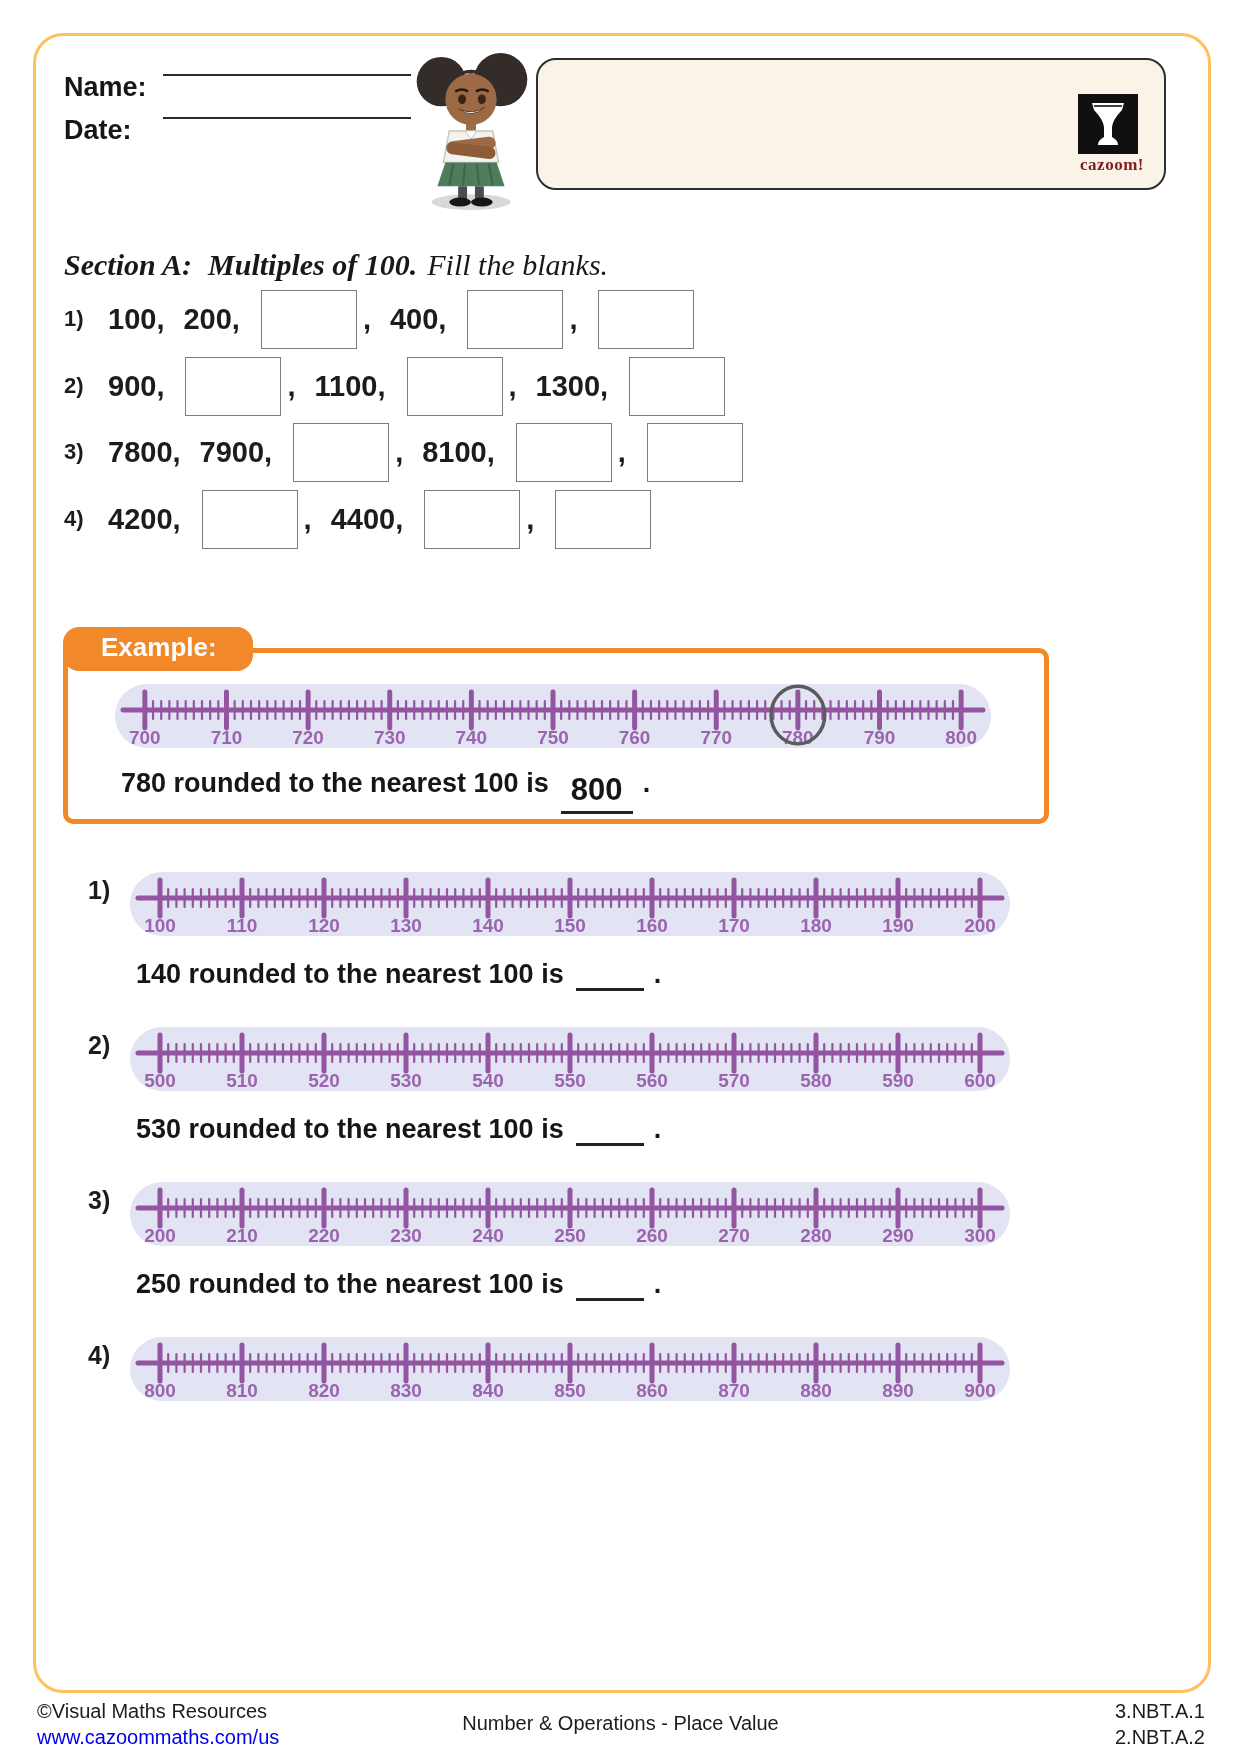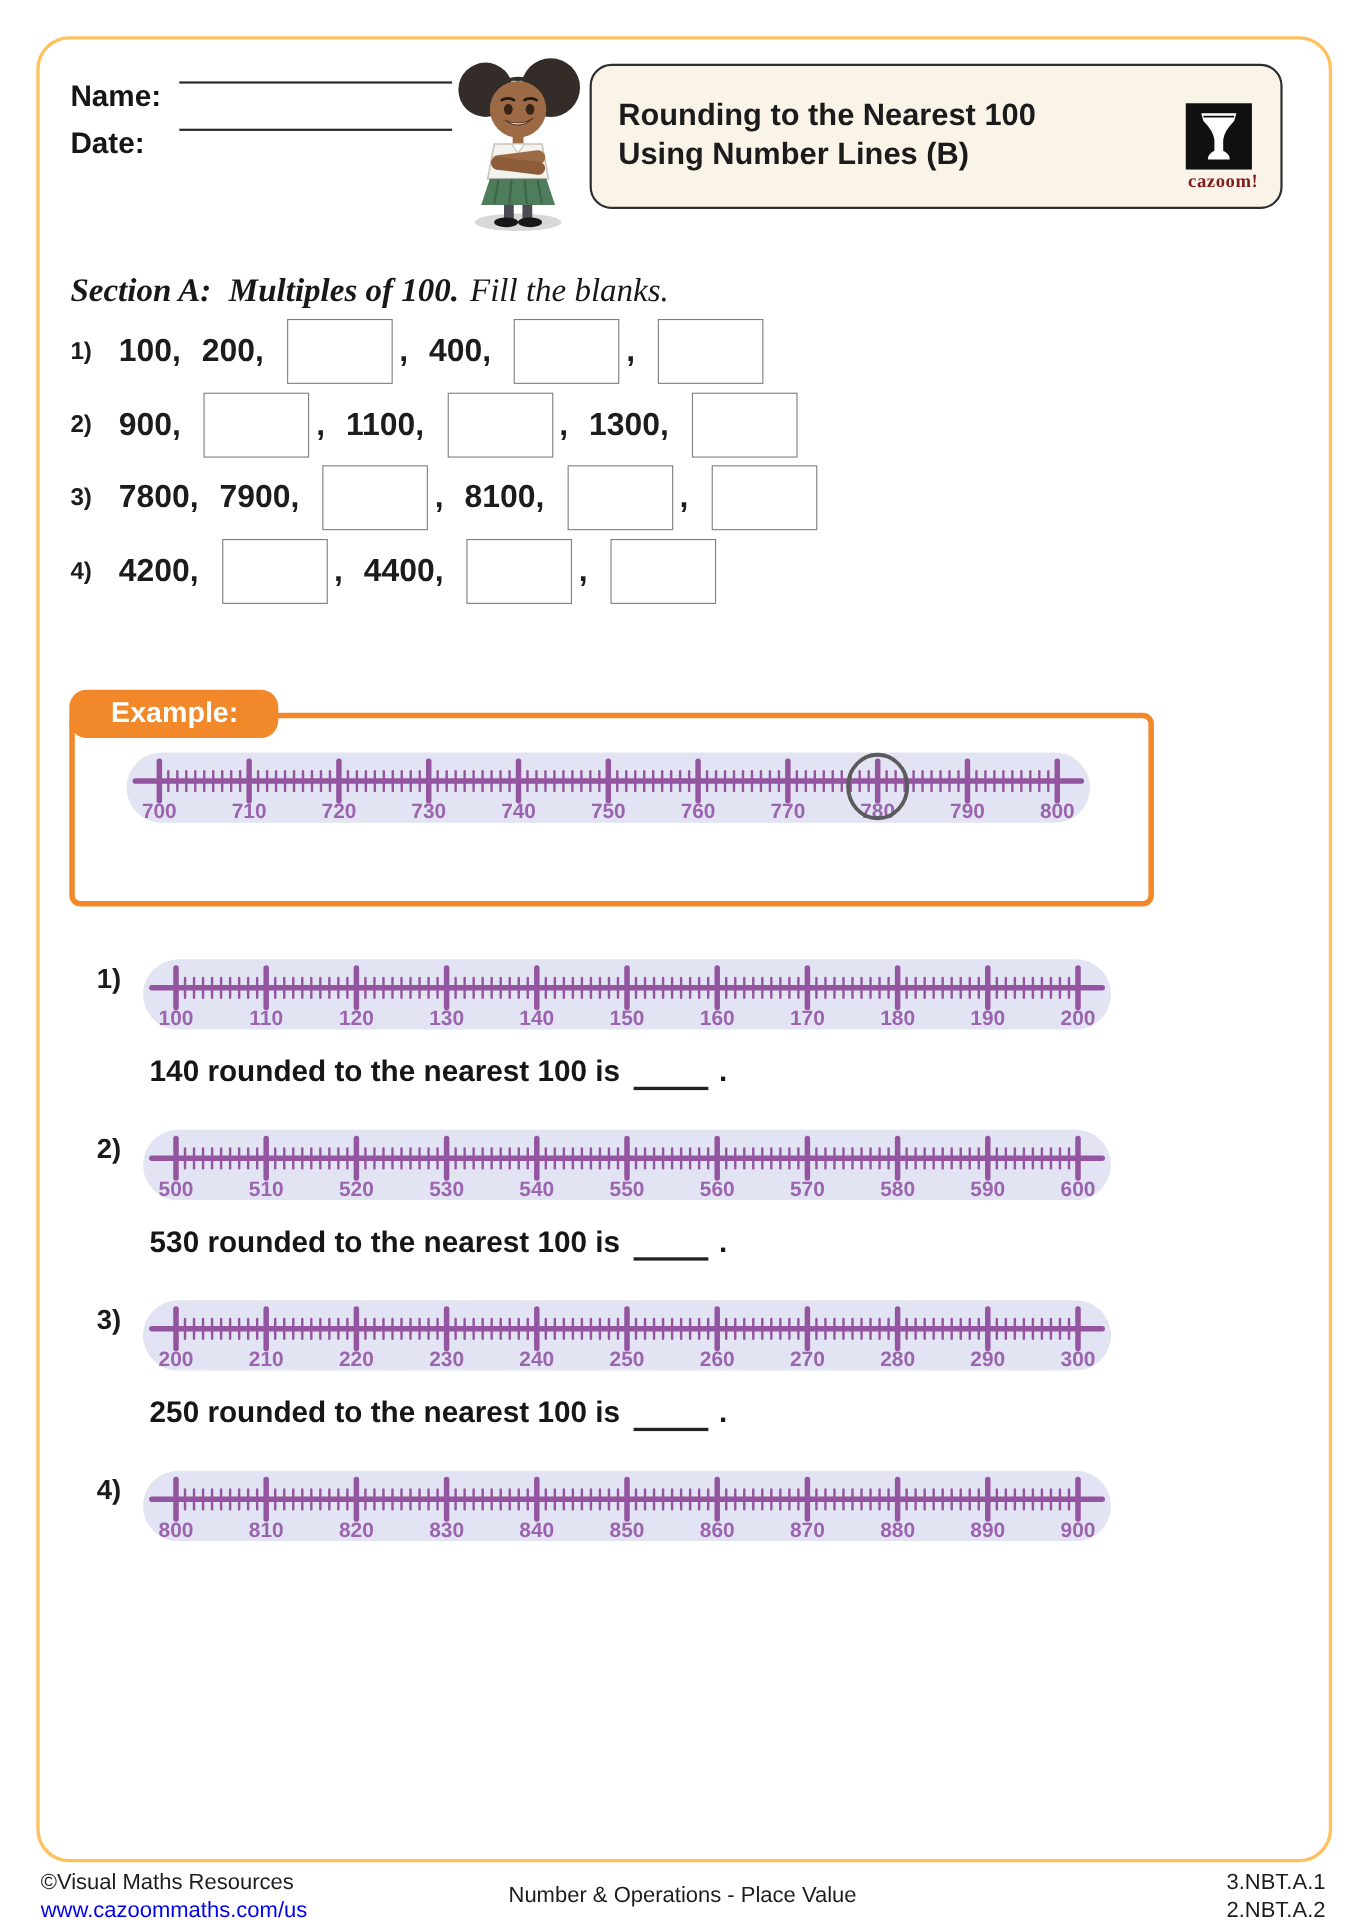--- a/index.html
+++ b/index.html
@@ -94,24 +94,20 @@
     <rect x="55" y="102" width="50" height="12" rx="6" fill="#8d5d3a" transform="rotate(7 80 108)"></rect>
     <path d="M54 120 L106 120 L114 144 L46 144 Z" fill="#4e7d5b"></path>
     <path d="M62 121 L58 143 M74 121 L72 143 M86 121 L88 143 M98 121 L102 143" stroke="#3e6449" stroke-width="2" fill="none"></path>
     <rect x="67" y="144" width="9" height="15" fill="#4c4a52"></rect>
     <rect x="84" y="144" width="9" height="15" fill="#4c4a52"></rect>
     <ellipse cx="69" cy="160" rx="11" ry="4.5" fill="#171717"></ellipse>
     <ellipse cx="91" cy="160" rx="11" ry="4.5" fill="#171717"></ellipse>
   </svg>
 
   <div class="title-box">
-    <div class="title-text">
-      <div>Rounding to the Nearest 100</div>
-      <div>Using Number Lines (B)</div>
-    </div>
     <div class="logo">
       <svg class="logo-square" viewBox="0 0 60 60">
         <rect x="0" y="0" width="60" height="60" fill="#101010"></rect>
         <path d="M14 9 L46 9 L44 16 Q35 25 34 33 L34 43 Q40 46 40 51 L20 51 Q20 46 26 43 L26 33 Q25 25 16 16 Z" fill="#ffffff"></path>
         <path d="M16 12 L44 12" stroke="#101010" stroke-width="1.6"></path>
       </svg>
       <div class="logo-word">cazoom!</div>
     </div>
   </div>
 
@@ -284,20 +280,23 @@
         <line x1="604" y1="8" x2="604" y2="44" stroke="#9455A0" stroke-width="5" stroke-linecap="round"></line>
         <text x="604" y="60" text-anchor="middle" fill="#9B64AE" font-size="19" font-weight="bold" font-family="&quot;Liberation Sans&quot;, sans-serif">770</text>
         <line x1="686" y1="8" x2="686" y2="44" stroke="#9455A0" stroke-width="5" stroke-linecap="round"></line>
         <text x="686" y="60" text-anchor="middle" fill="#9B64AE" font-size="19" font-weight="bold" font-family="&quot;Liberation Sans&quot;, sans-serif">780</text>
         <line x1="768" y1="8" x2="768" y2="44" stroke="#9455A0" stroke-width="5" stroke-linecap="round"></line>
         <text x="768" y="60" text-anchor="middle" fill="#9B64AE" font-size="19" font-weight="bold" font-family="&quot;Liberation Sans&quot;, sans-serif">790</text>
         <line x1="850" y1="8" x2="850" y2="44" stroke="#9455A0" stroke-width="5" stroke-linecap="round"></line>
         <text x="850" y="60" text-anchor="middle" fill="#9B64AE" font-size="19" font-weight="bold" font-family="&quot;Liberation Sans&quot;, sans-serif">800</text>
         <ellipse cx="686" cy="31" rx="27" ry="29" fill="none" stroke="#5B5B5B" stroke-width="3.5"></ellipse>
       </svg>
+  </div>
+  <div class="sentence" style="left:121px;top:768px;">
+    <span>780 rounded to the nearest 100 is</span><span class="answer-slot">800</span><span>.</span>
   </div>
 
   <div class="problem" style="top:872px;">
     <span class="prob-num">1)</span>
     <div class="nl-band">
       <svg class="nl-svg" viewBox="0 0 880 64">
           <line x1="8" y1="26" x2="872" y2="26" stroke="#9455A0" stroke-width="5" stroke-linecap="round"></line>
           <line x1="38.2" y1="17" x2="38.2" y2="35" stroke="#9455A0" stroke-width="2.2" stroke-linecap="round"></line>
           <line x1="46.4" y1="17" x2="46.4" y2="35" stroke="#9455A0" stroke-width="2.2" stroke-linecap="round"></line>
           <line x1="54.6" y1="17" x2="54.6" y2="35" stroke="#9455A0" stroke-width="2.2" stroke-linecap="round"></line>

